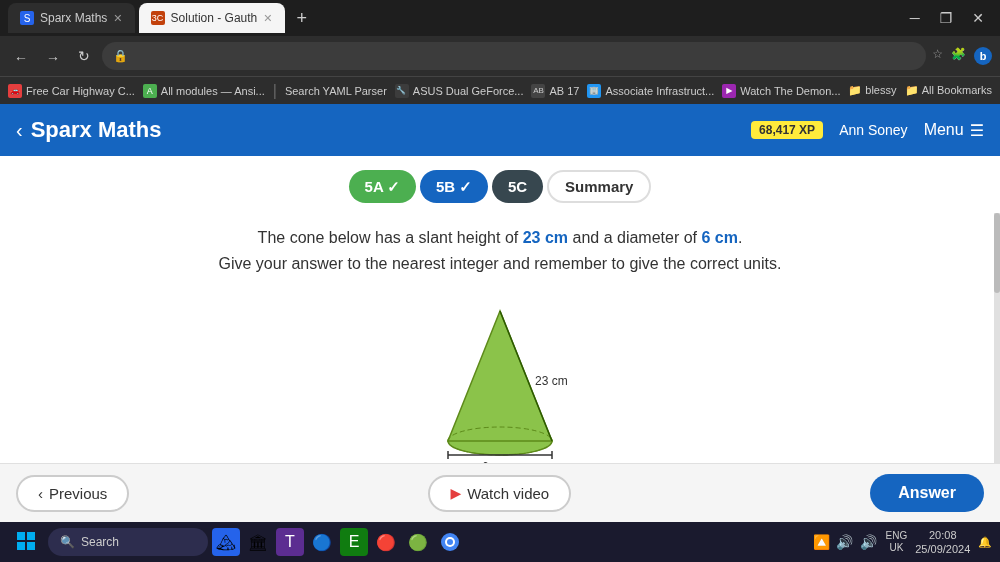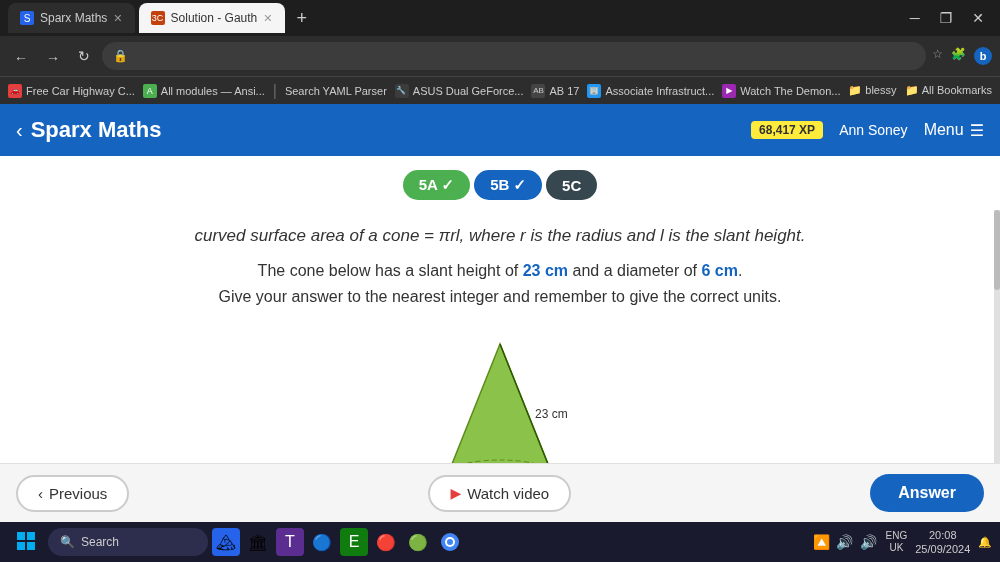--- a/index.html
+++ b/index.html
@@ -163,30 +163,30 @@
 <div class="task-tabs">
   <button class="task-tab green">
     <span>5A</span> ✓
   </button>
   <button class="task-tab blue-outline">
     <span>5B</span> ✓
   </button>
   <button class="task-tab active-dark">
     <span>5C</span>
   </button>
+  <button class="task-tab summary">
+    <span>Summary</span>
+  </button>
 </div>
 
 <div class="main-content">
   <div class="scroll-indicator">
     <div class="scroll-thumb"></div>
   </div>
 
-  <p class="formula-text">
-    <span>curved surface area of a cone = </span><em>πrl</em><span>, where </span><em>r</em><span> is the radius and </span><em>l</em><span> is the slant height.</span>
-  </p>
 
   <p class="problem-text">
     <span>The cone below has a slant height of </span><span class="highlight">23 cm</span><span> and a diameter of </span><span class="highlight">6 cm</span><span>.</span>
   </p>
 
   <p class="work-text">Give your answer to the nearest integer and remember to give the correct units.</p>
 
   <div class="cone-area">
     <svg width="200" height="180" viewBox="0 0 200 180">
 

